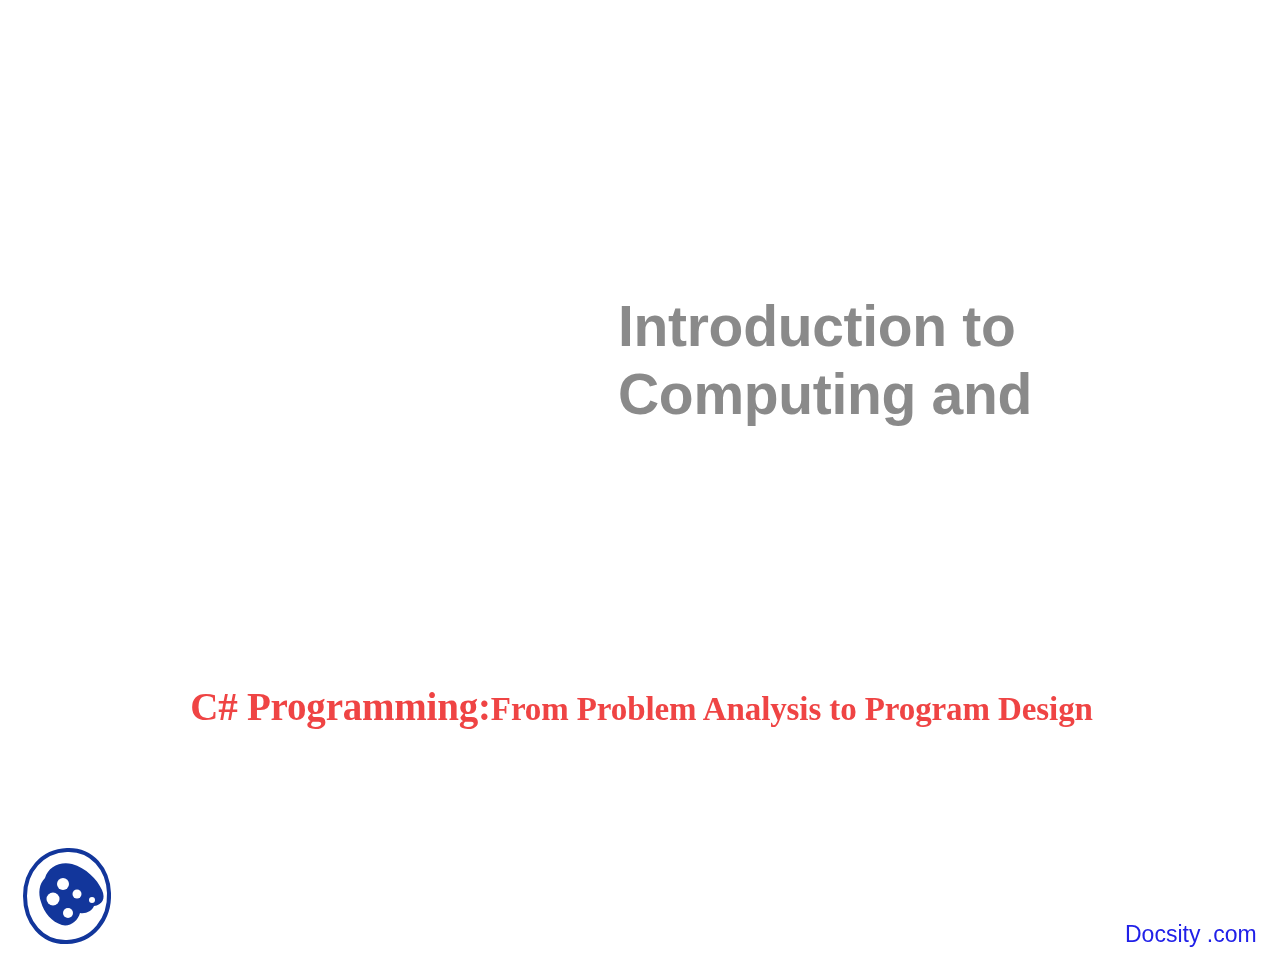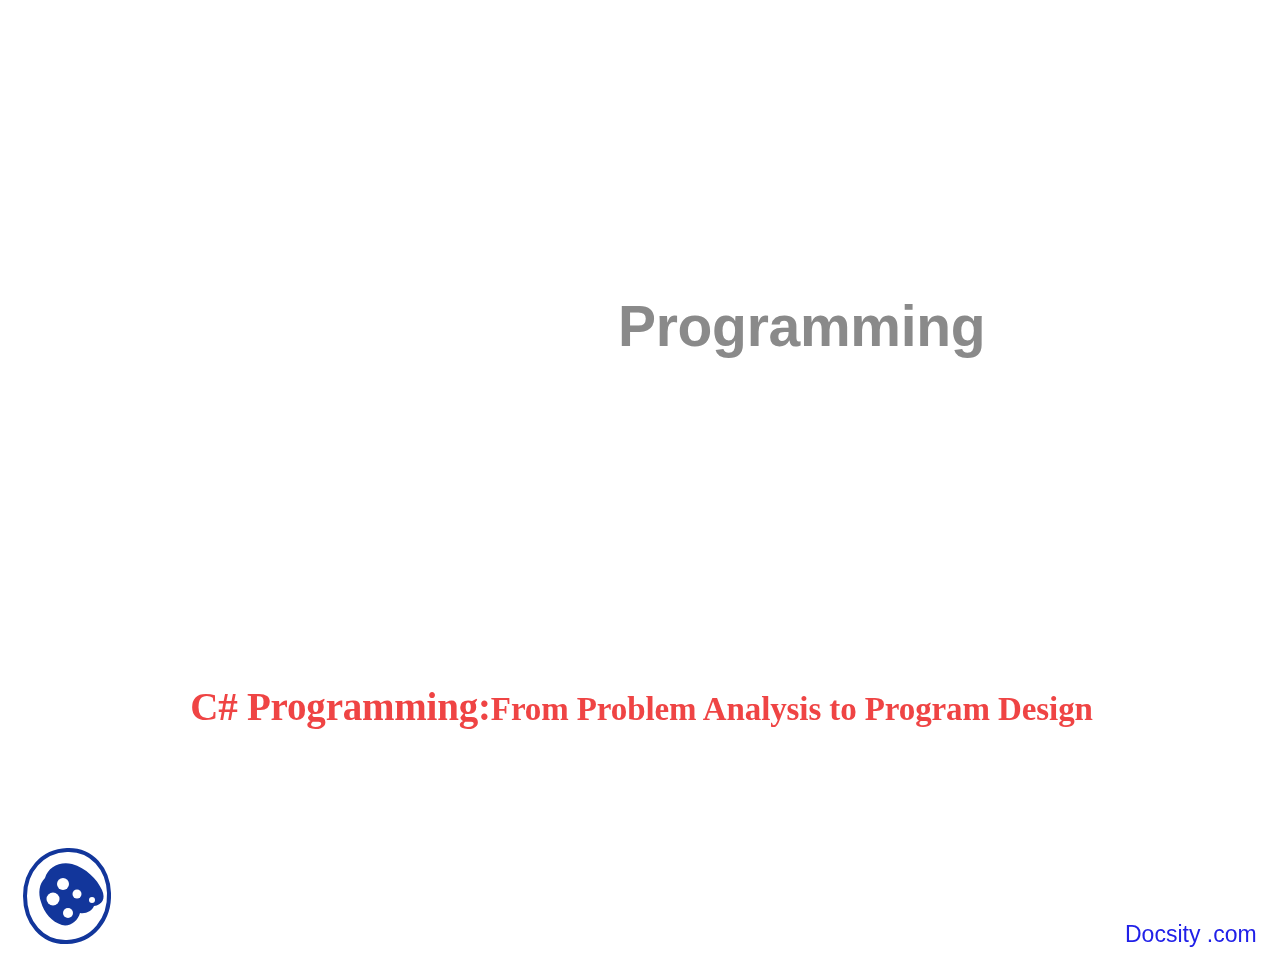--- a/index.html
+++ b/index.html
@@ -94,21 +94,22 @@
     letter-spacing: 0px;
     white-space: nowrap;
   }
 </style>
 </head>
 <body>
 
 <div id="slide">
 
   <div id="title-block">
-    <span class="title-line">Programming</span>
+    <span class="title-line">Introduction to</span>
+    <span class="title-line">Computing and</span>
   </div>
 
   <div id="subtitle-block">
     <span class="book-title">C# Programming:</span><span class="book-sub">From Problem Analysis to Program Design</span>
   </div>
 
   <div id="logo-mark">
     <svg viewBox="0 0 96 105" xmlns="http://www.w3.org/2000/svg" aria-hidden="true">
 
       <path d="M47 5 C 72 4 88 24 89 48 C 90 74 73 96 47 97 C 22 98 5 77 5 51 C 5 26 22 6 47 5 Z" fill="none" stroke="#12369b" stroke-width="4" stroke-linecap="round"></path>

